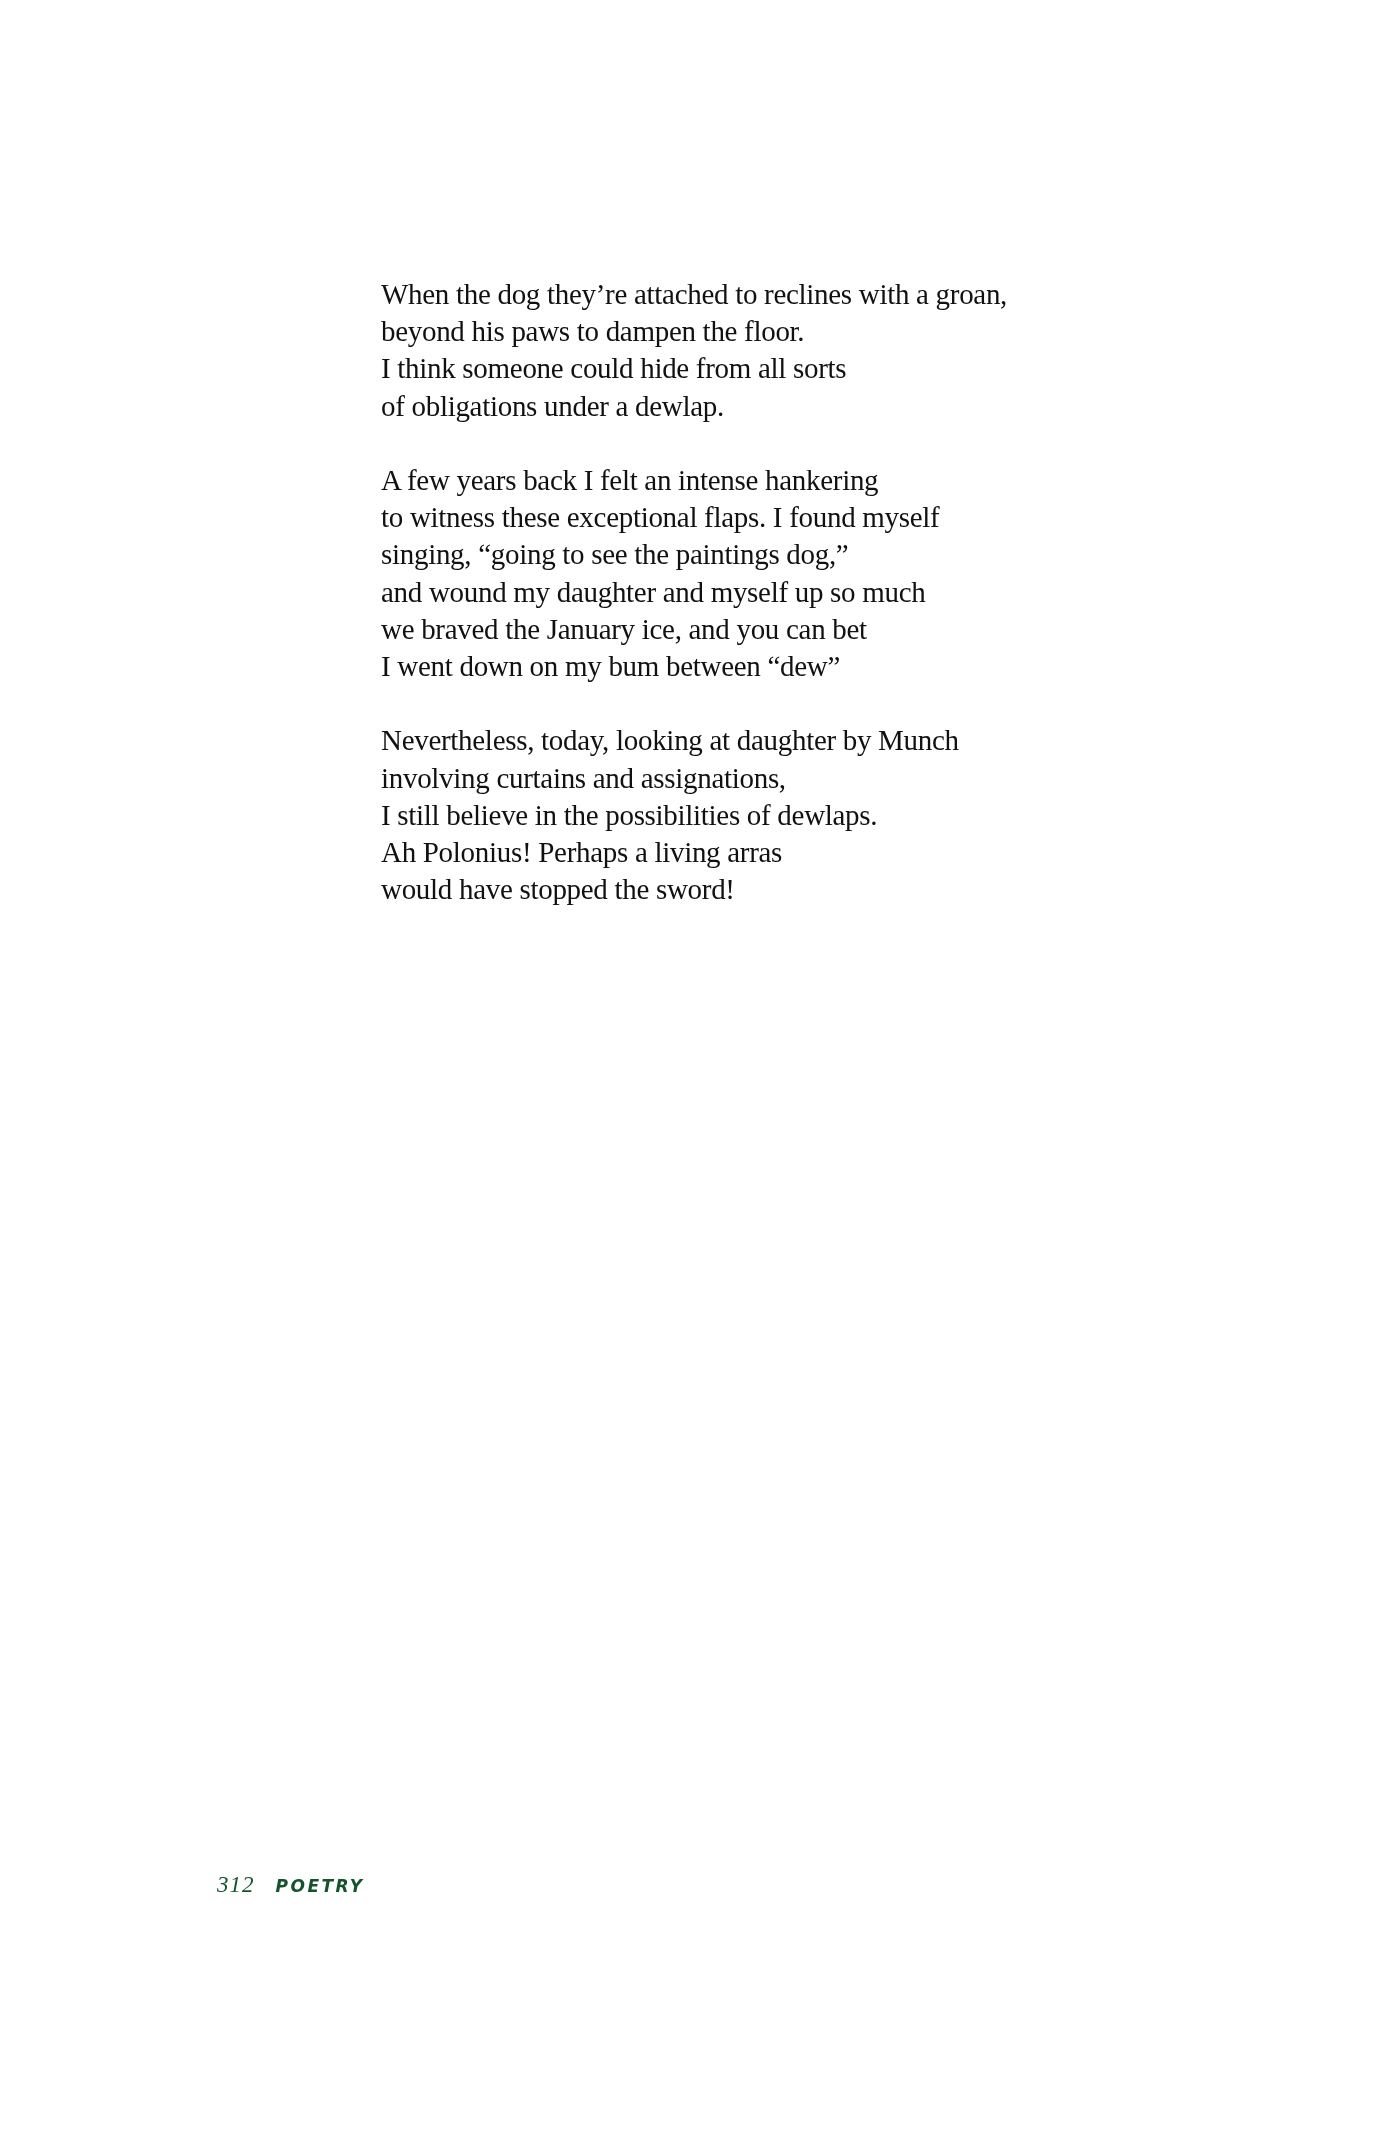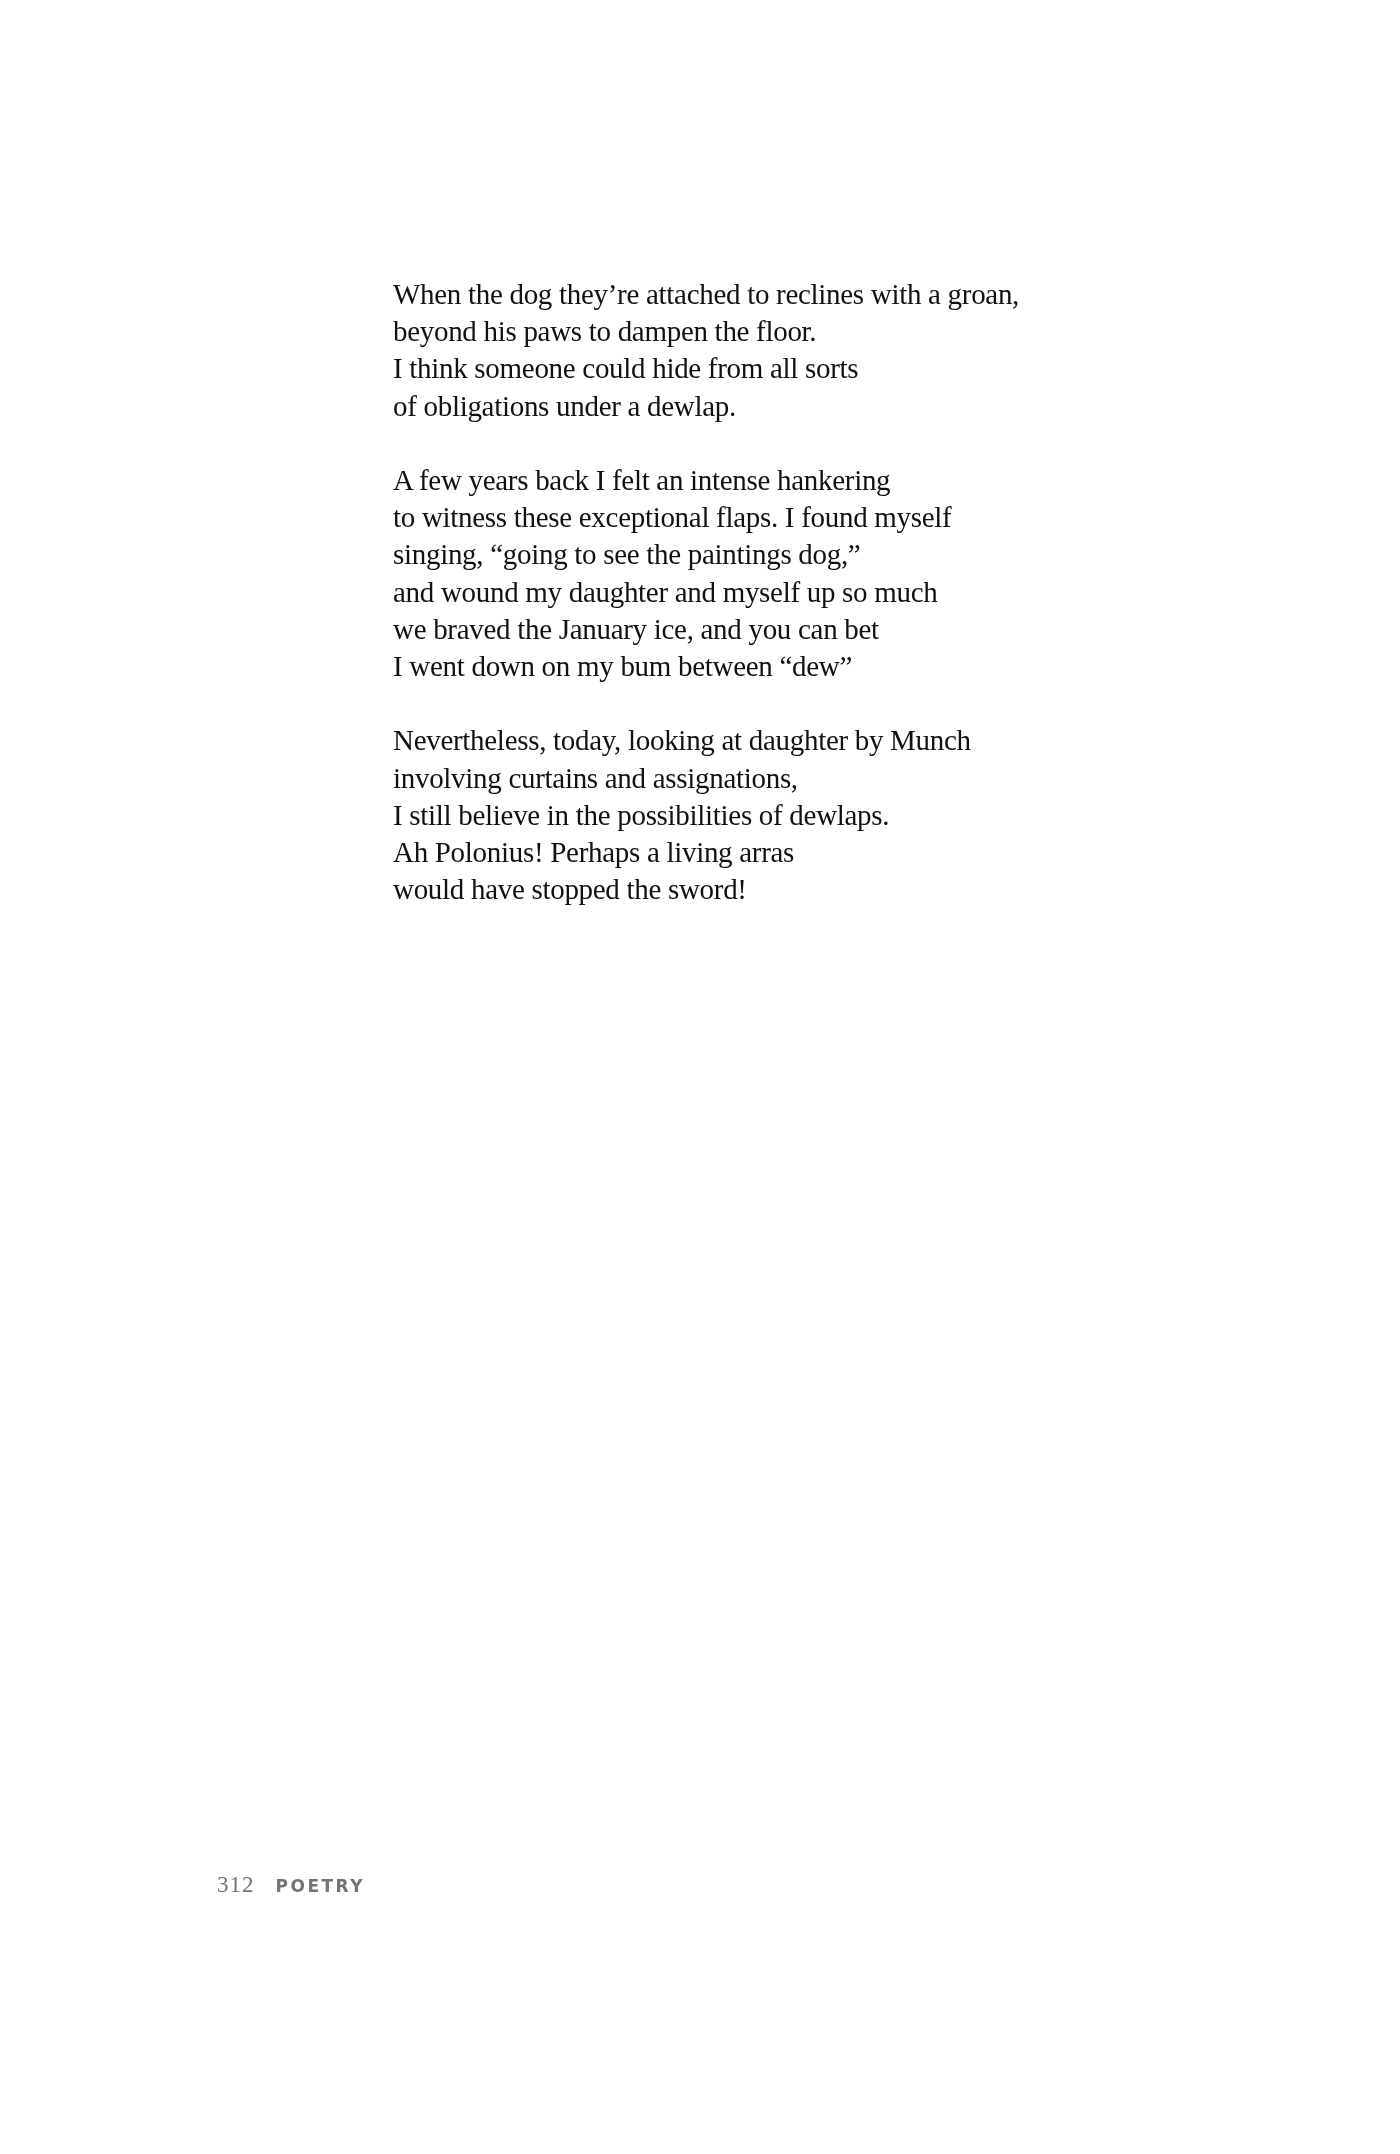--- a/index.html
+++ b/index.html
@@ -9,43 +9,44 @@
     }
     body {
       width: 1400px;
       height: 2154px;
       position: relative;
       overflow: hidden;
       color: #111111;
     }
     .poem {
       position: absolute;
-      left: 393px;
+      left: 381px;
       top: 276px;
       width: 760px;
       font-family: "Liberation Serif", "DejaVu Serif", serif;
       font-size: 29px;
       line-height: 37.2px;
       letter-spacing: -0.3px;
     }
     .stanza {
       margin: 0 0 37.2px 0;
     }
     .line {
       display: block;
       white-space: nowrap;
     }
     .footer {
       position: absolute;
       left: 217px;
       top: 1873px;
       font-size: 20px;
       line-height: 24px;
-      color: #737373;
+      color: #14532d;
       white-space: nowrap;
+      font-style: italic;
     }
     .page-number {
       font-family: "Liberation Serif", "DejaVu Serif", serif;
       font-size: 23px;
       letter-spacing: 1px;
     }
     .running-head {
       font-family: "DejaVu Sans", "Liberation Sans", sans-serif;
       font-weight: bold;
       font-size: 17px;

